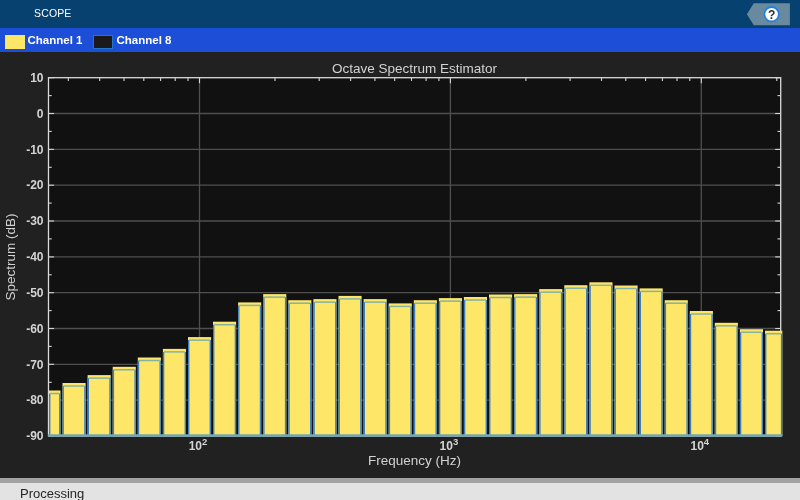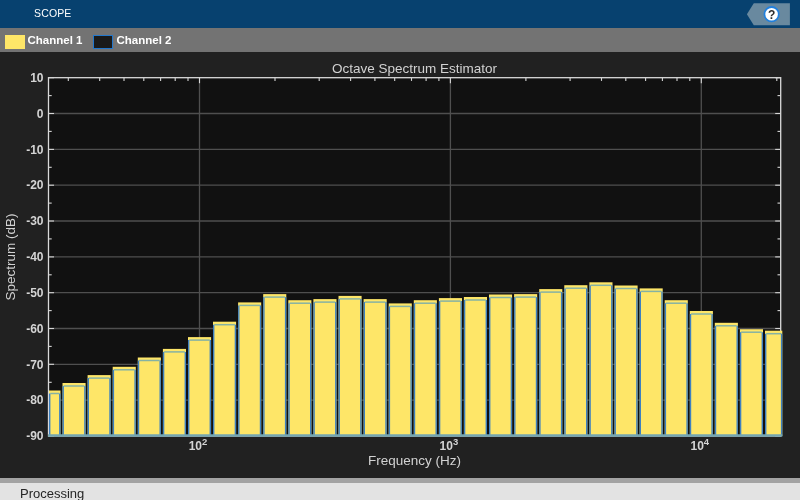--- a/index.html
+++ b/index.html
@@ -1,36 +1,36 @@
 <!DOCTYPE html>
 <html><head><meta charset="utf-8">
 <style>
 html,body{margin:0;padding:0}
 body{width:800px;height:500px;position:relative;background:#212121;font-family:"Liberation Sans",sans-serif;overflow:hidden}
 #toolbar{position:absolute;left:0;top:0;width:800px;height:27.5px;background:#07416f}
 #toolbar .tab{position:absolute;top:0;height:40px;line-height:27.5px;color:#ffffff;font-size:10.5px;letter-spacing:.15px}
-#legend{position:absolute;left:0;top:27.5px;width:800px;height:24px;background:#737373;border-bottom:1px solid #555}
+#legend{position:absolute;left:0;top:27.5px;width:800px;height:24px;background:#1d4ed8;border-bottom:1px solid #555}
 .sw{position:absolute;top:7px;width:20px;height:14px}
 .lbl{position:absolute;top:6.5px;color:#fff;font-size:11.5px;font-weight:bold}
 #status{position:absolute;left:0;top:477.5px;width:800px;height:22.5px;background:#e3e3e3;border-top:5px solid #a3a3a3;color:#262626;font-size:13px;line-height:21px}
 </style></head>
 <body>
 <div id="toolbar">
 <span class="tab" style="left:34px">SCOPE</span>
 <svg width="60" height="27.5" viewBox="740 0 60 27.5" style="position:absolute;right:0;top:0">
 <polygon points="746.9,14.2 753.8,3.2 789.9,3.2 789.9,25.3 753.8,25.3" fill="#69899f"></polygon>
 <circle cx="771.6" cy="14.2" r="7.2" fill="#ffffff" stroke="#2280dd" stroke-width="1.8"></circle>
 <text x="771.6" y="18.6" text-anchor="middle" font-size="12" font-weight="bold" fill="#2b2b2b">?</text>
 </svg>
 </div>
 <div id="legend">
 <div class="sw" style="left:5px;background:#fee668"></div>
 <span class="lbl" style="left:27.5px">Channel 1</span>
 <div class="sw" style="left:93px;background:#1a1a1a;border:1.5px solid #2277cc;box-sizing:border-box"></div>
-<span class="lbl" style="left:116.5px">Channel 2</span>
+<span class="lbl" style="left:116.5px">Channel 8</span>
 </div>
 <svg width="800" height="426" viewBox="0 51.5 800 426" style="position:absolute;left:0;top:51.5px">
 <rect x="0" y="51.5" width="800" height="426" fill="#212121"></rect>
 <rect x="48.5" y="77.2" width="732.2" height="358.3" fill="#111111"></rect>
 <line x1="48.5" y1="113.0" x2="780.7" y2="113.0" stroke="#4f4f4f" stroke-width="1.3"></line>
 <line x1="48.5" y1="148.9" x2="780.7" y2="148.9" stroke="#4f4f4f" stroke-width="1.3"></line>
 <line x1="48.5" y1="184.7" x2="780.7" y2="184.7" stroke="#4f4f4f" stroke-width="1.3"></line>
 <line x1="48.5" y1="220.5" x2="780.7" y2="220.5" stroke="#4f4f4f" stroke-width="1.3"></line>
 <line x1="48.5" y1="256.4" x2="780.7" y2="256.4" stroke="#4f4f4f" stroke-width="1.3"></line>
 <line x1="48.5" y1="292.2" x2="780.7" y2="292.2" stroke="#4f4f4f" stroke-width="1.3"></line>

